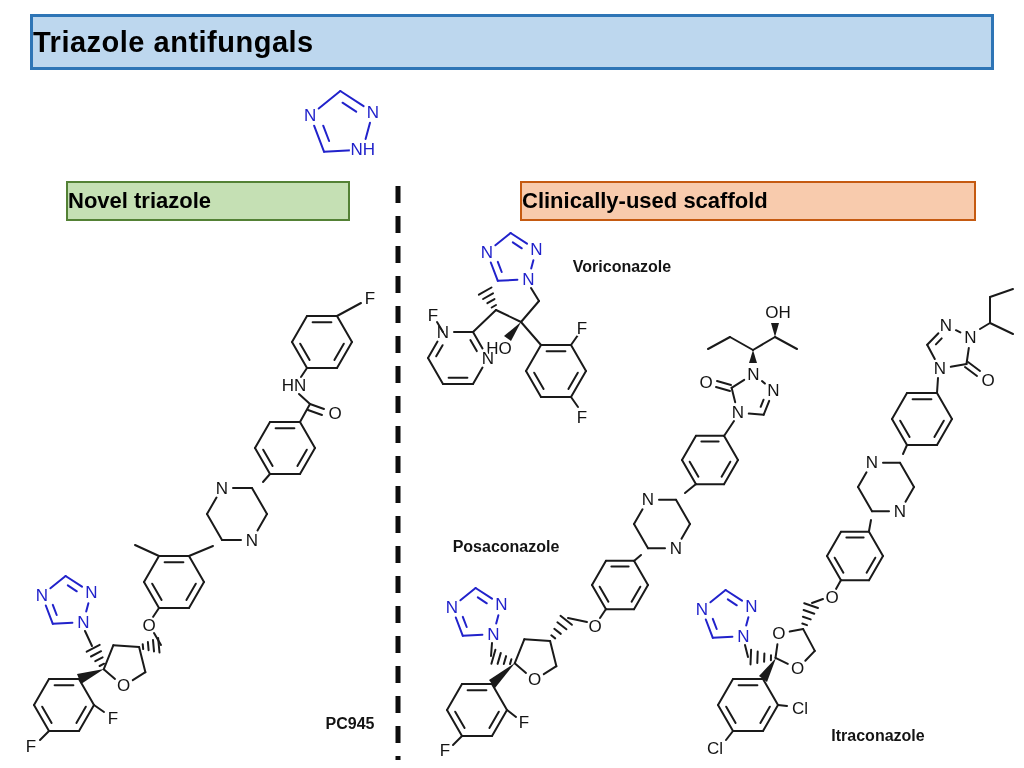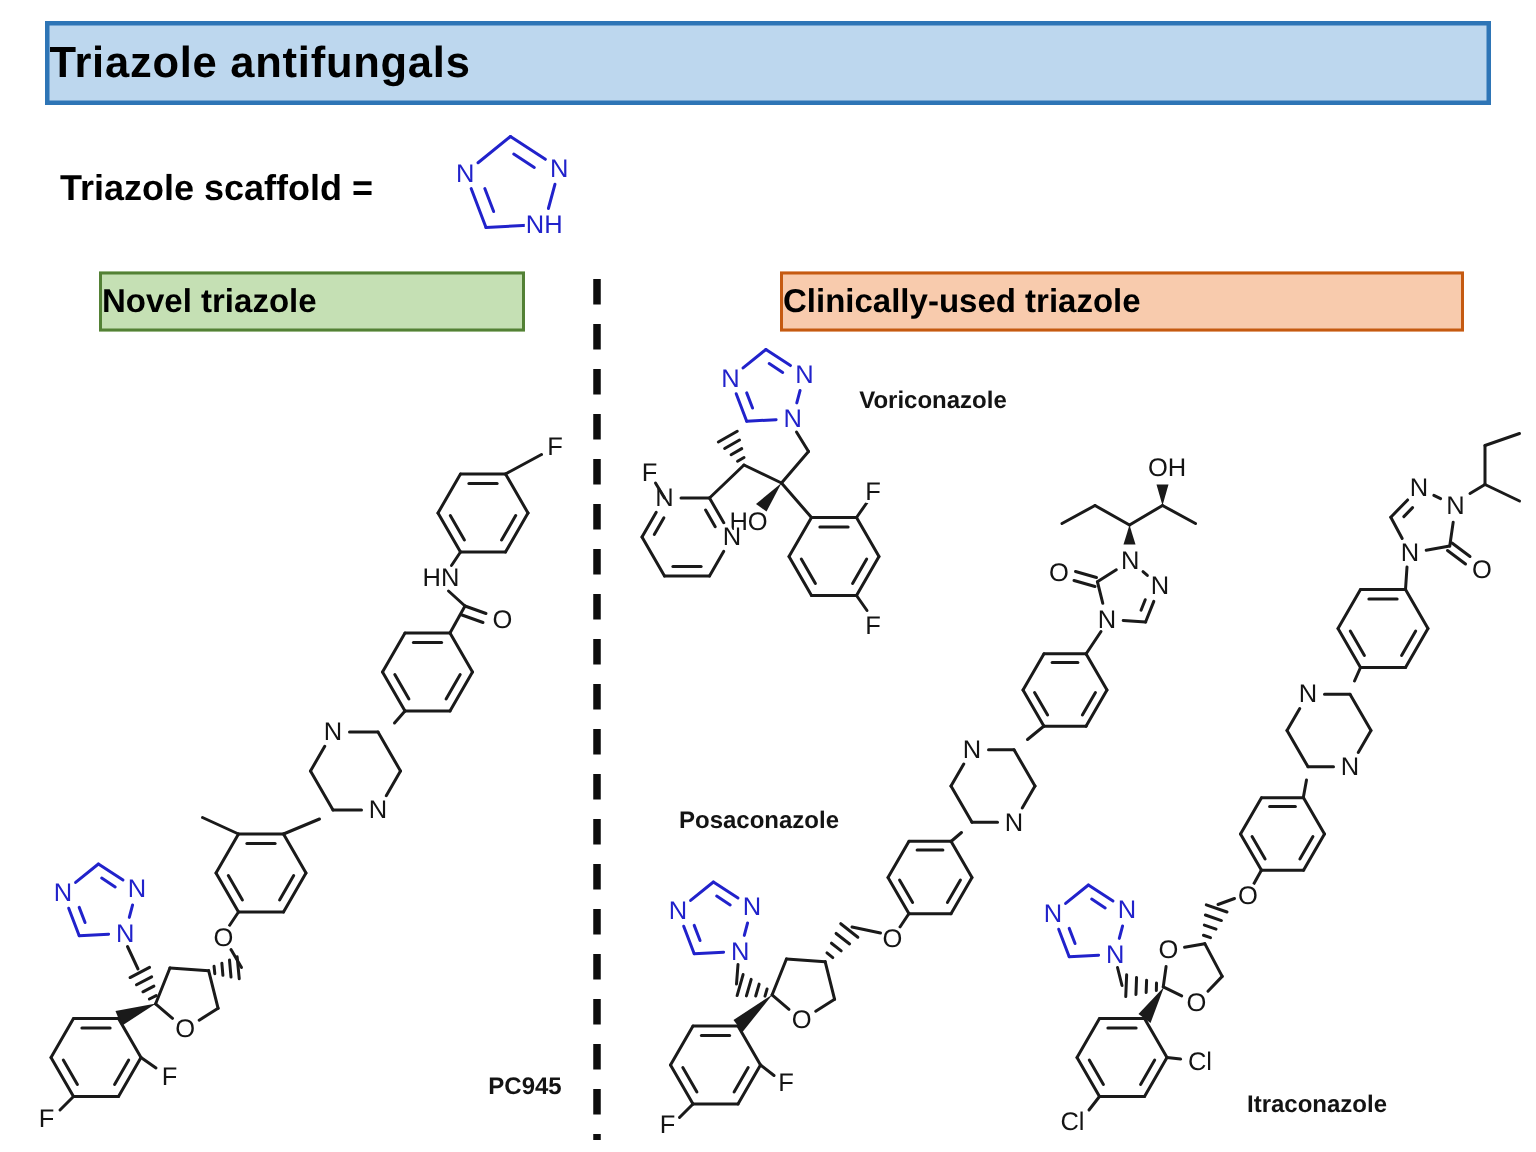--- a/index.html
+++ b/index.html
@@ -29,27 +29,26 @@
 </style>
 </head>
 <body>
 
 <div class="stage">
 
   <div class="title-bar">
     <span>Triazole antifungals</span>
   </div>
 
-  <div class="scaffold-label">Triazole scaffold =</div>
 
   <div class="box green">
     <span>Novel triazole</span>
   </div>
   <div class="box orange">
-    <span>Clinically-used triazole</span>
+    <span>Clinically-used scaffold</span>
   </div>
 
   <svg class="canvas" width="1024" height="768" viewBox="0 0 1024 768">
 
     <line class="divider" x1="398" y1="186" x2="398" y2="760" stroke-dasharray="17 13"></line>
 
     <g class="blue">
       <g>
           <line x1="340.3" y1="91.0" x2="363.6" y2="106.2"></line>
           <line x1="370.0" y1="122.8" x2="365.6" y2="139.0"></line>

